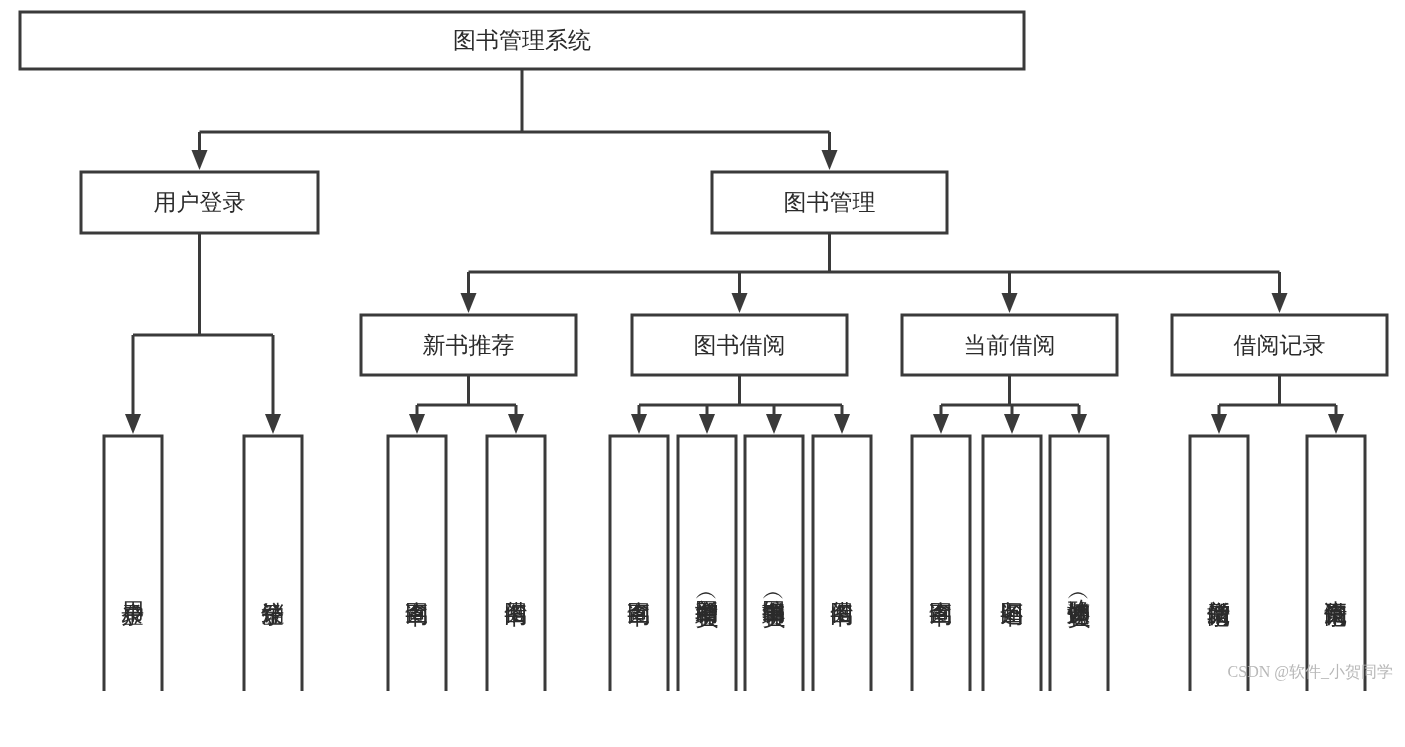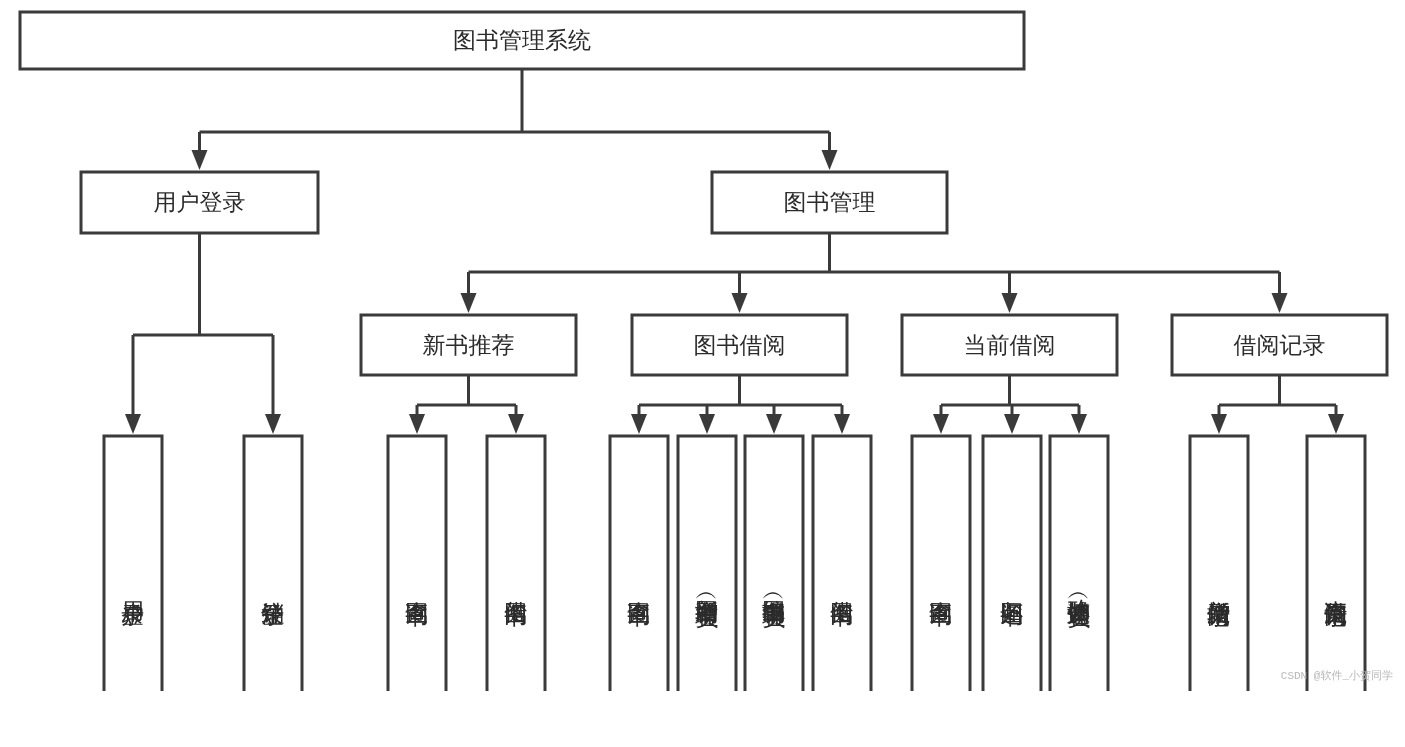--- a/index.html
+++ b/index.html
@@ -58,22 +58,22 @@
     align-items: center;
     justify-content: center;
     letter-spacing: 1px;
     white-space: nowrap;
     pointer-events: none;
   }
   .watermark {
     position: absolute;
     right: 12px;
     bottom: 8px;
-    font-family: Liberation Mono, monospace;
-    font-size: 11px;
+    font-family: Liberation Serif, serif;
+    font-size: 16px;
     color: #b8b8b8;
     white-space: nowrap;
   }
 </style>
 </head>
 <body>
 
 <div id="canvas">
 
   <svg id="tree" viewBox="0 0 1405 747">

